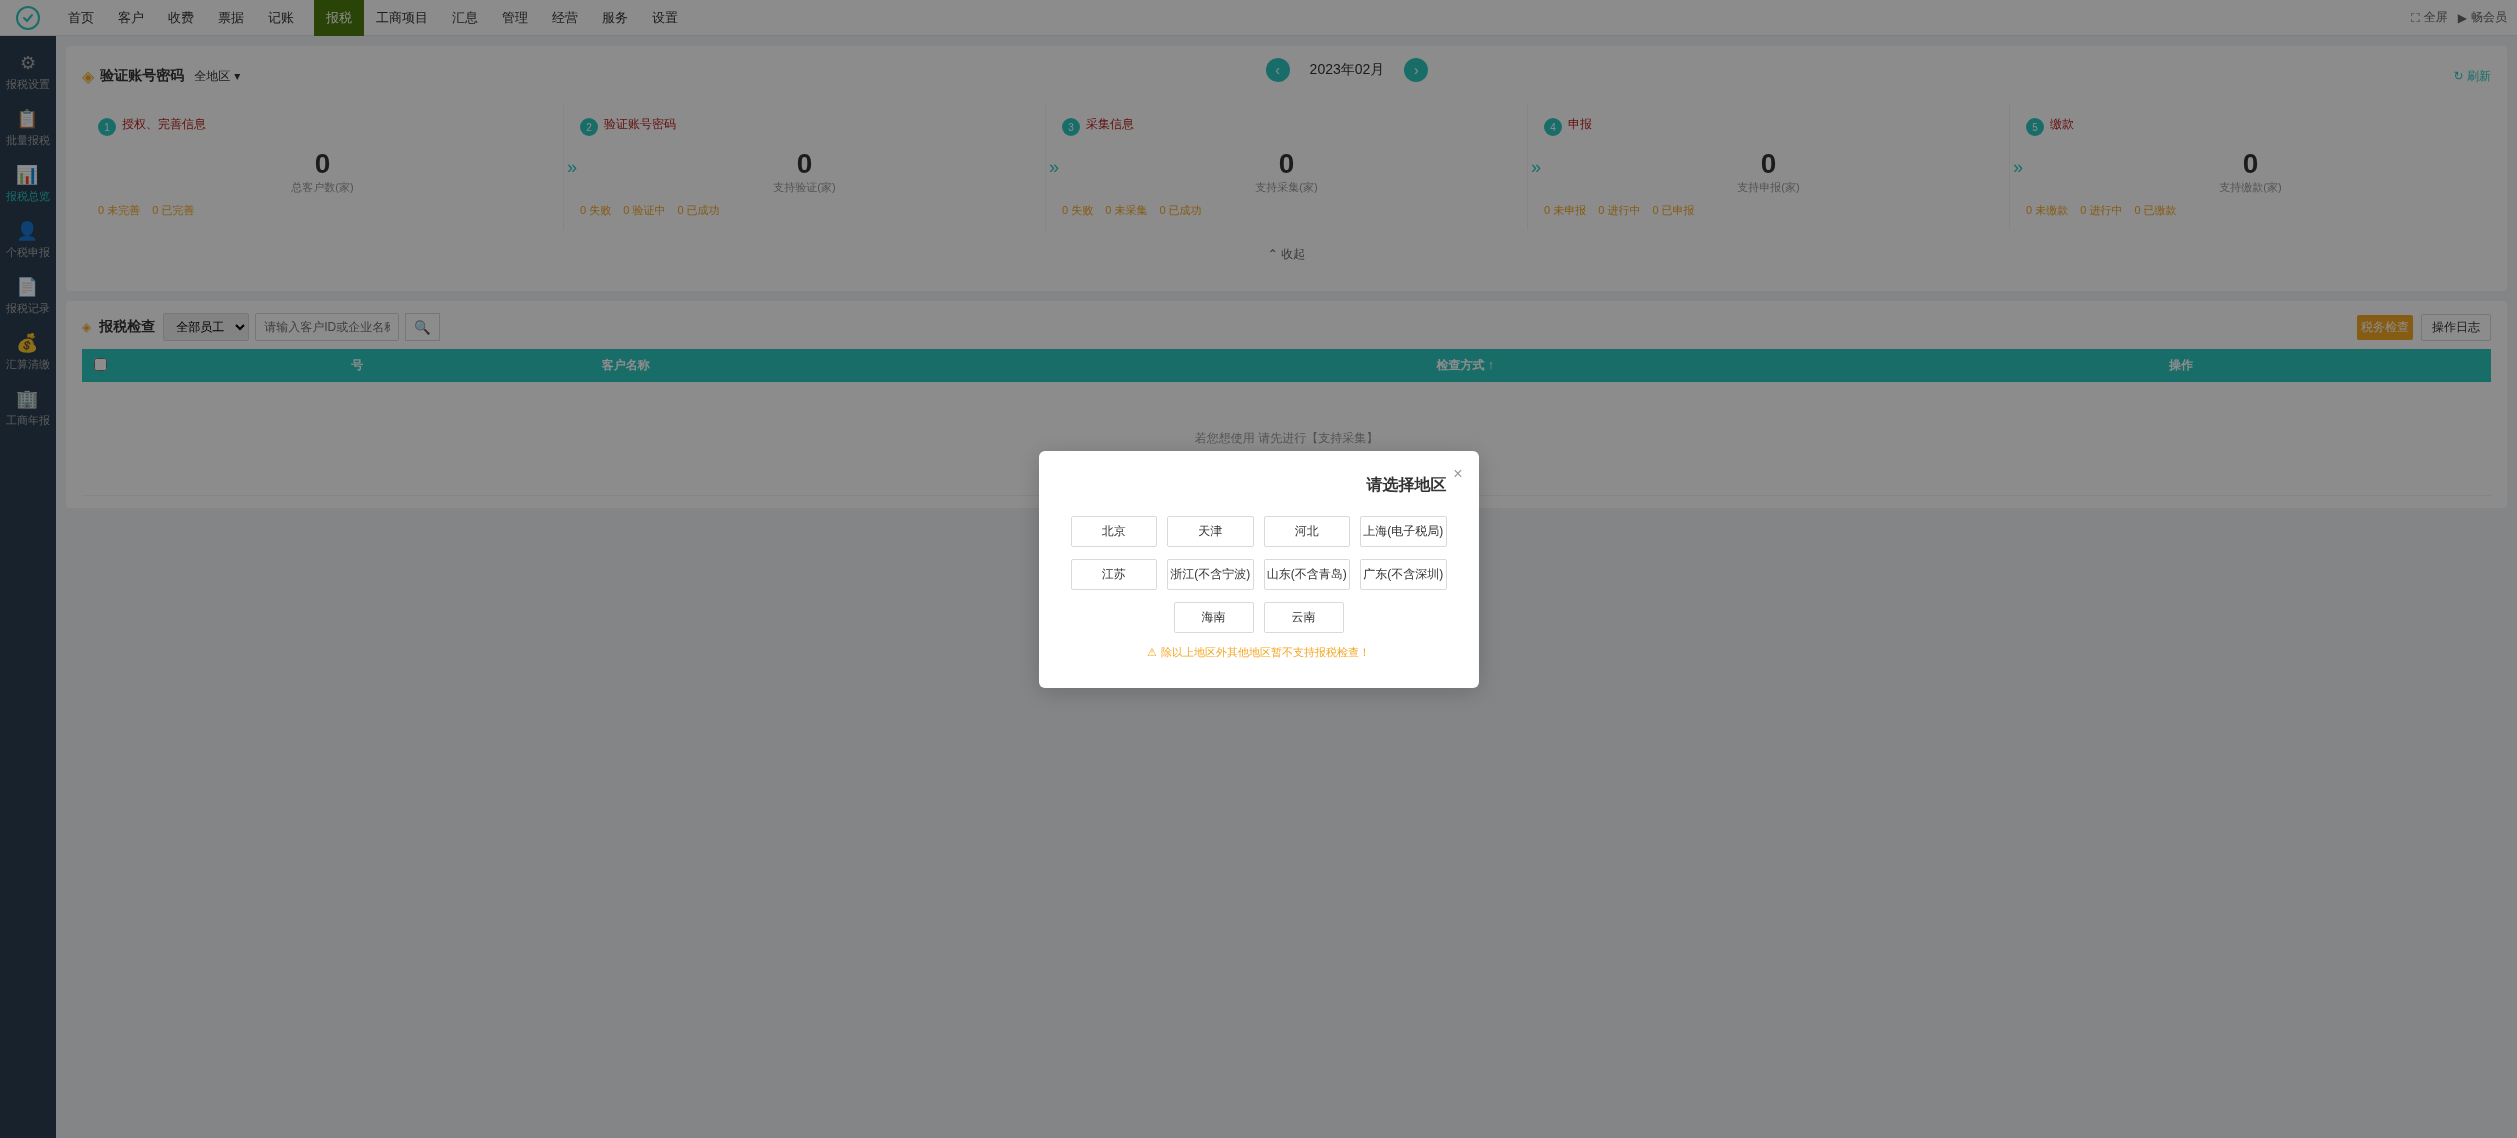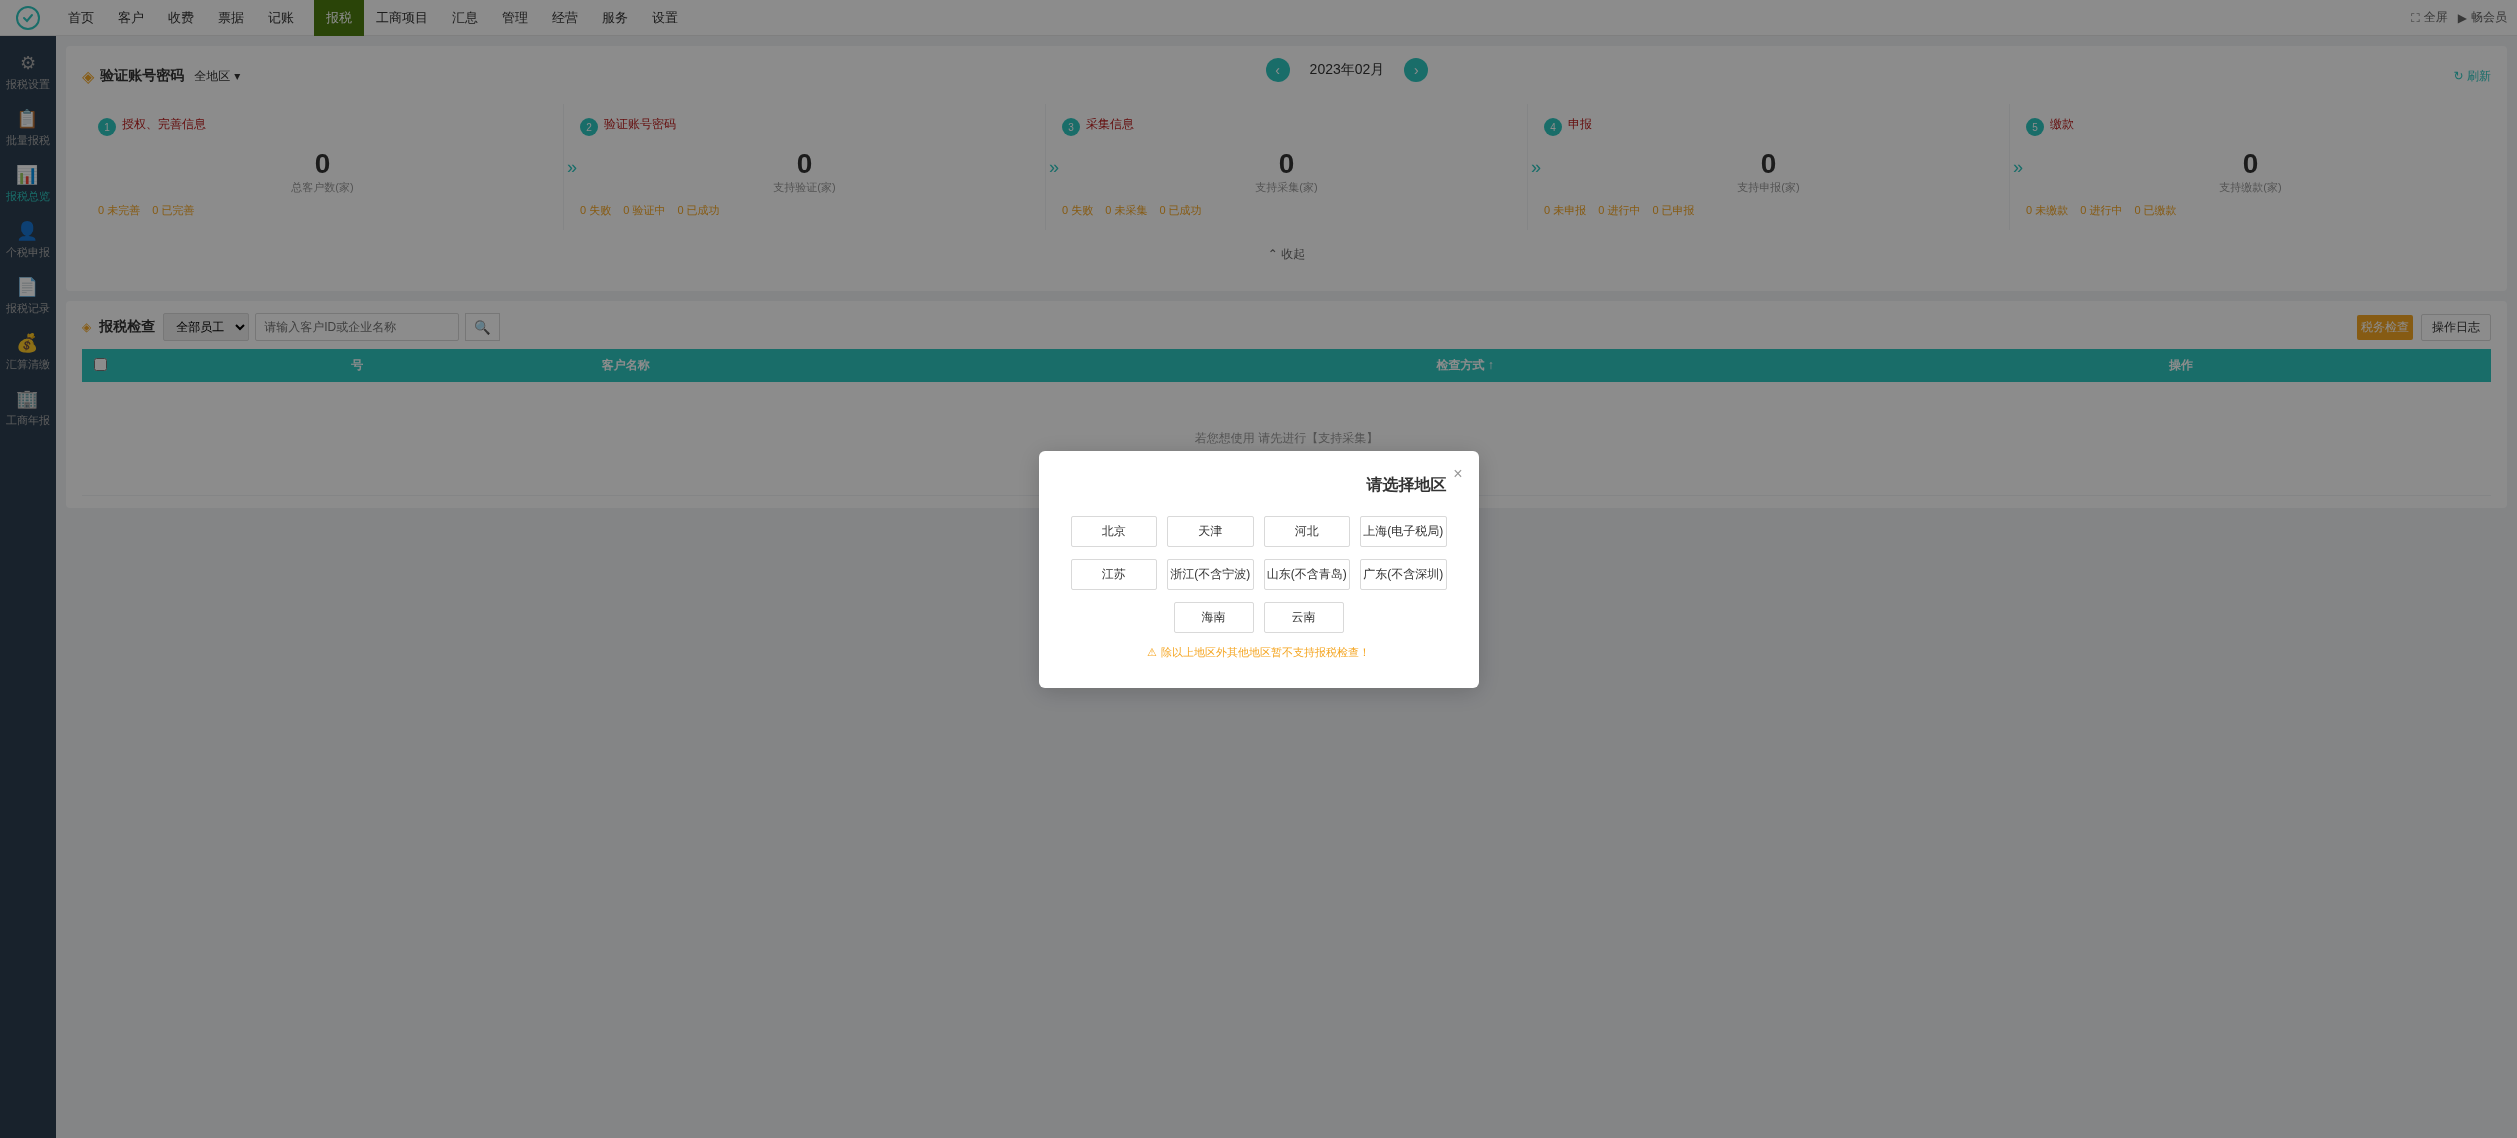--- a/index.html
+++ b/index.html
@@ -152,21 +152,21 @@
       display: flex; align-items: center; gap: 8px; margin-bottom: 8px;
     }
     .tax-check-header .check-icon { color: #f5a623; }
     .search-bar {
       display: flex; align-items: center; gap: 6px; flex: 1;
     }
     .search-bar select, .search-bar input {
       height: 28px; border: 1px solid #d9d9d9; border-radius: 2px;
       padding: 0 8px; font-size: 12px;
     }
-    .search-bar input { width: 204px; }
+    .search-bar input { width: 144px; }
     .check-btn {
       background: #f5a623; color: #fff;
       border: none; border-radius: 2px;
       padding: 4px 4px; cursor: pointer; font-size: 12px;
       margin-left: auto;
     }
     .operate-btn {
       background: #fff; color: #333;
       border: 1px solid #d9d9d9; border-radius: 2px;
       padding: 4px 10px; cursor: pointer; font-size: 12px;

